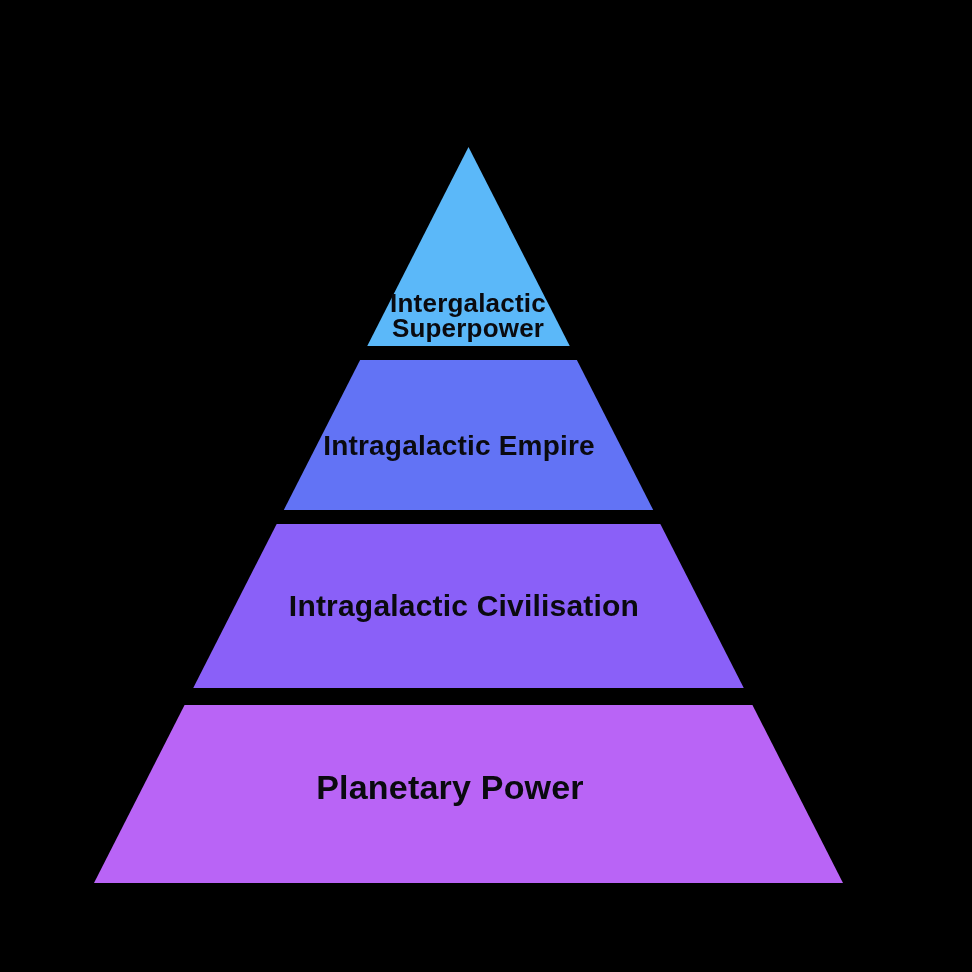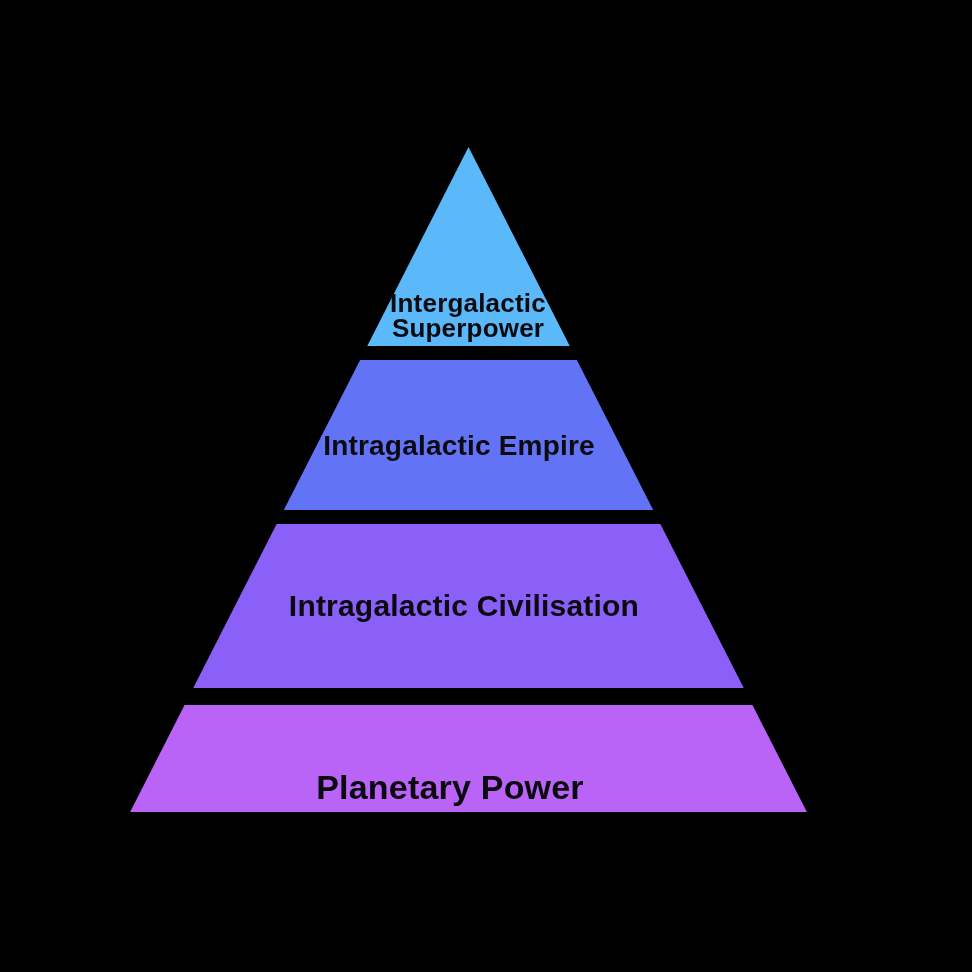--- a/index.html
+++ b/index.html
@@ -3,21 +3,21 @@
 <meta charset="utf-8">
 <style>
   html, body {
     margin: 0;
     padding: 0;
     background: #000000;
   }
   .stage {
     position: relative;
     width: 972px;
-    height: 812px;
+    height: 972px;
     background: #fef9c3;
     overflow: hidden;
   }
   svg { display: block; }
   .lvl-label {
     font-family: "Liberation Sans", sans-serif;
     font-weight: bold;
     fill: #0a0a0f;
     text-anchor: middle;
     dominant-baseline: central;

